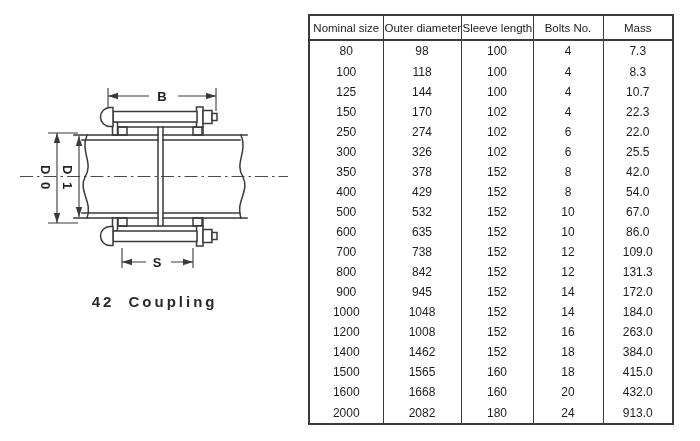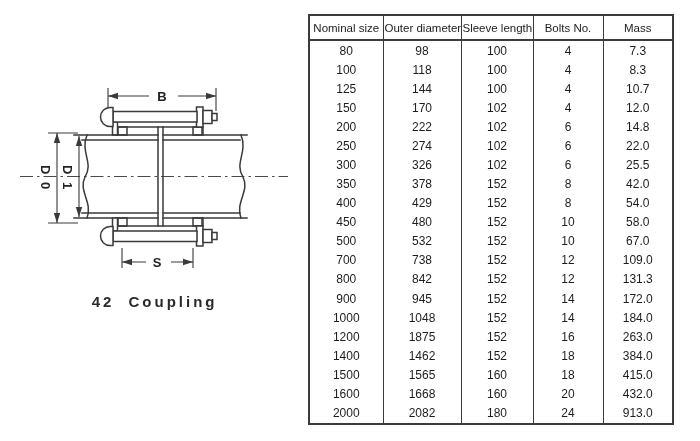--- a/index.html
+++ b/index.html
@@ -163,28 +163,21 @@
             <td>144</td>
             <td>100</td>
             <td>4</td>
             <td>10.7</td>
           </tr>
           <tr>
             <td>150</td>
             <td>170</td>
             <td>102</td>
             <td>4</td>
-            <td>12.0</td>
-          </tr>
-          <tr>
-            <td>200</td>
-            <td>222</td>
-            <td>102</td>
-            <td>6</td>
-            <td>14.8</td>
+            <td>22.3</td>
           </tr>
           <tr>
             <td>250</td>
             <td>274</td>
             <td>102</td>
             <td>6</td>
             <td>22.0</td>
           </tr>
           <tr>
             <td>300</td>
@@ -201,34 +194,34 @@
             <td>42.0</td>
           </tr>
           <tr>
             <td>400</td>
             <td>429</td>
             <td>152</td>
             <td>8</td>
             <td>54.0</td>
           </tr>
           <tr>
-            <td>450</td>
-            <td>480</td>
-            <td>152</td>
-            <td>10</td>
-            <td>58.0</td>
-          </tr>
-          <tr>
             <td>500</td>
             <td>532</td>
             <td>152</td>
             <td>10</td>
             <td>67.0</td>
           </tr>
           <tr>
+            <td>600</td>
+            <td>635</td>
+            <td>152</td>
+            <td>10</td>
+            <td>86.0</td>
+          </tr>
+          <tr>
             <td>700</td>
             <td>738</td>
             <td>152</td>
             <td>12</td>
             <td>109.0</td>
           </tr>
           <tr>
             <td>800</td>
             <td>842</td>
             <td>152</td>
@@ -244,21 +237,21 @@
           </tr>
           <tr>
             <td>1000</td>
             <td>1048</td>
             <td>152</td>
             <td>14</td>
             <td>184.0</td>
           </tr>
           <tr>
             <td>1200</td>
-            <td>1875</td>
+            <td>1008</td>
             <td>152</td>
             <td>16</td>
             <td>263.0</td>
           </tr>
           <tr>
             <td>1400</td>
             <td>1462</td>
             <td>152</td>
             <td>18</td>
             <td>384.0</td>

